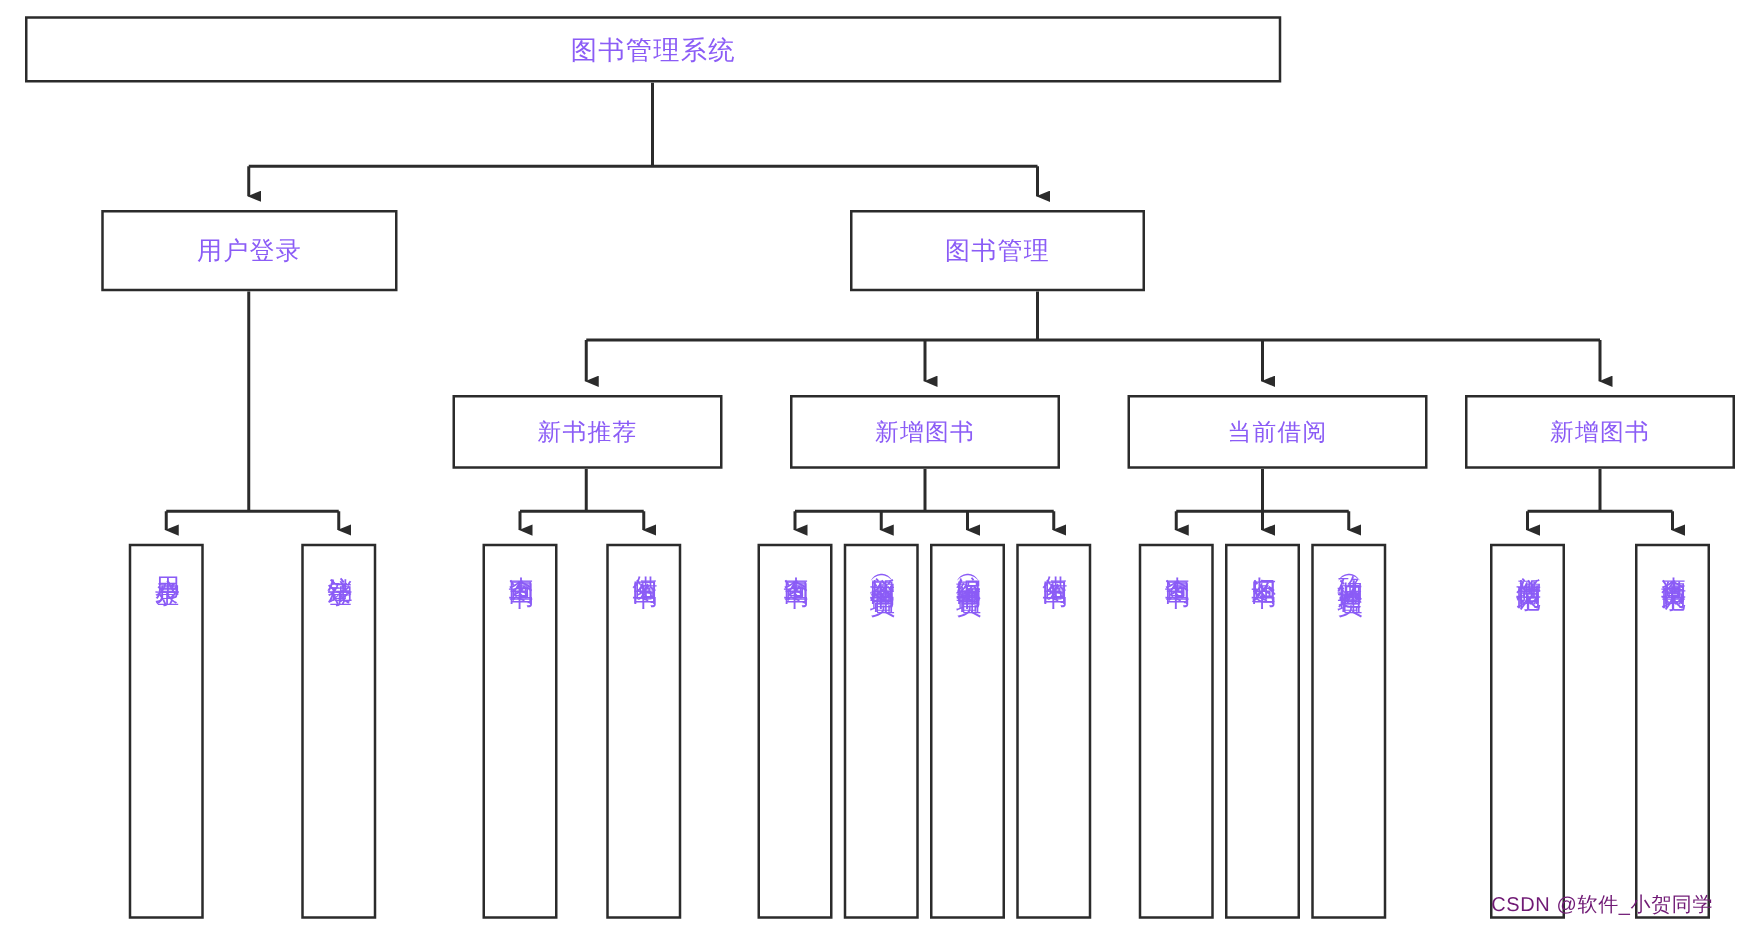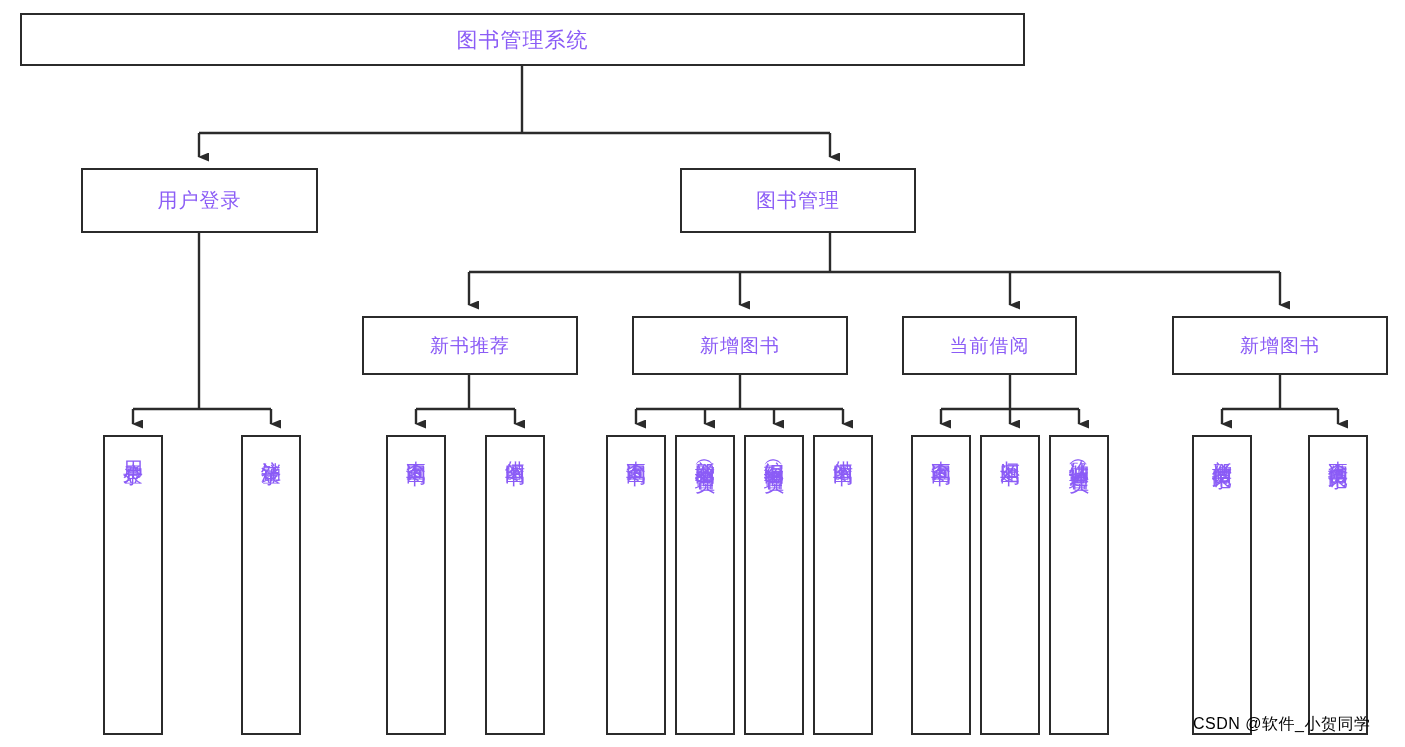--- a/index.html
+++ b/index.html
@@ -59,21 +59,21 @@
   }
   .htext {
     white-space: nowrap;
     letter-spacing: 1px;
   }
   .watermark {
     position: absolute;
     left: 1193px;
     top: 714px;
     font-size: 16px;
-    color: #000000;
+    color: #701a75;
     letter-spacing: 0.5px;
     white-space: nowrap;
     user-select: none;
   }
 </style>
 </head>
 <body>
 
 <div id="canvas">
 
@@ -137,21 +137,21 @@
   <div class="node lvl2" style="left:680px; top:168px; width:236px; height:65px;">
     <span class="htext">图书管理</span>
   </div>
 
   <div class="node lvl3" style="left:362px; top:316px; width:216px; height:59px;">
     <span class="htext">新书推荐</span>
   </div>
   <div class="node lvl3" style="left:632px; top:316px; width:216px; height:59px;">
     <span class="htext">新增图书</span>
   </div>
-  <div class="node lvl3" style="left:902px; top:316px; width:175px; height:59px;">
+  <div class="node lvl3" style="left:902px; top:316px; width:240px; height:59px;">
     <span class="htext">当前借阅</span>
   </div>
   <div class="node lvl3" style="left:1172px; top:316px; width:216px; height:59px;">
     <span class="htext">新增图书</span>
   </div>
 
   <div class="node leaf" style="left:103px; top:435px; width:60px; height:300px;">
     <span class="vtext">用户登录</span>
   </div>
   <div class="node leaf" style="left:241px; top:435px; width:60px; height:300px;">

